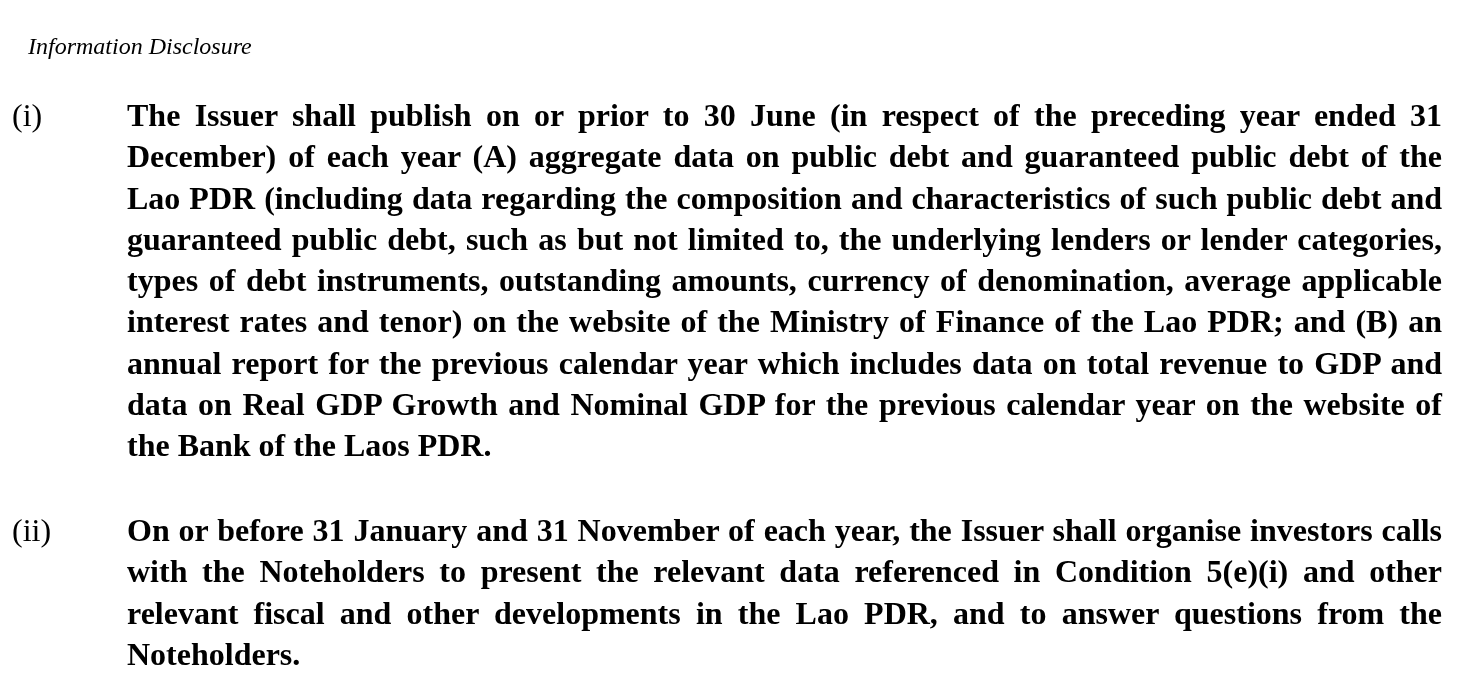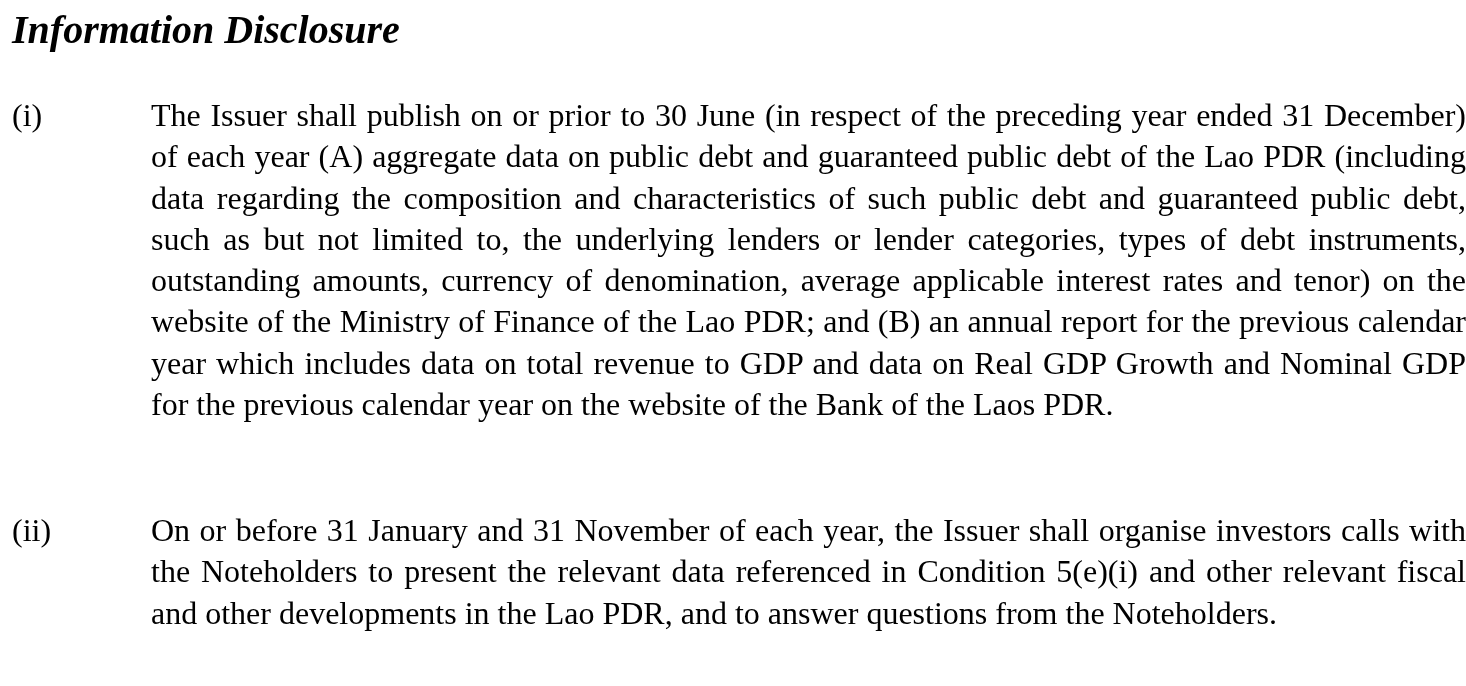--- a/index.html
+++ b/index.html
@@ -12,47 +12,48 @@
       height: 686px;
       overflow: hidden;
       position: relative;
       font-family: "Liberation Serif", "DejaVu Serif", serif;
       color: #000000;
     }
     .heading {
       position: absolute;
       left: 12px;
       top: 10px;
-      font-size: 40px;
-      font-weight: bold;
+      font-size: 24px;
+      font-weight: normal;
       font-style: italic;
       line-height: 40px;
-      margin: 0;
+      margin: 16px;
     }
     .clause {
       position: absolute;
       left: 0;
       width: 1466px;
     }
     .clause-label {
       position: absolute;
       left: 12px;
       top: 0;
       font-size: 32px;
       line-height: 41.3px;
     }
     .clause-text {
       position: absolute;
-      left: 151px;
+      left: 127px;
       top: 0;
       width: 1315px;
       font-size: 32px;
       line-height: 41.3px;
       text-align: justify;
       margin: 0;
+      font-weight: bold;
     }
     #clause-i { top: 95px; }
     #clause-ii { top: 510px; }
   </style>
 </head>
 <body>
 
 <h1 class="heading">Information Disclosure</h1>
 
 <div class="clause" id="clause-i">

